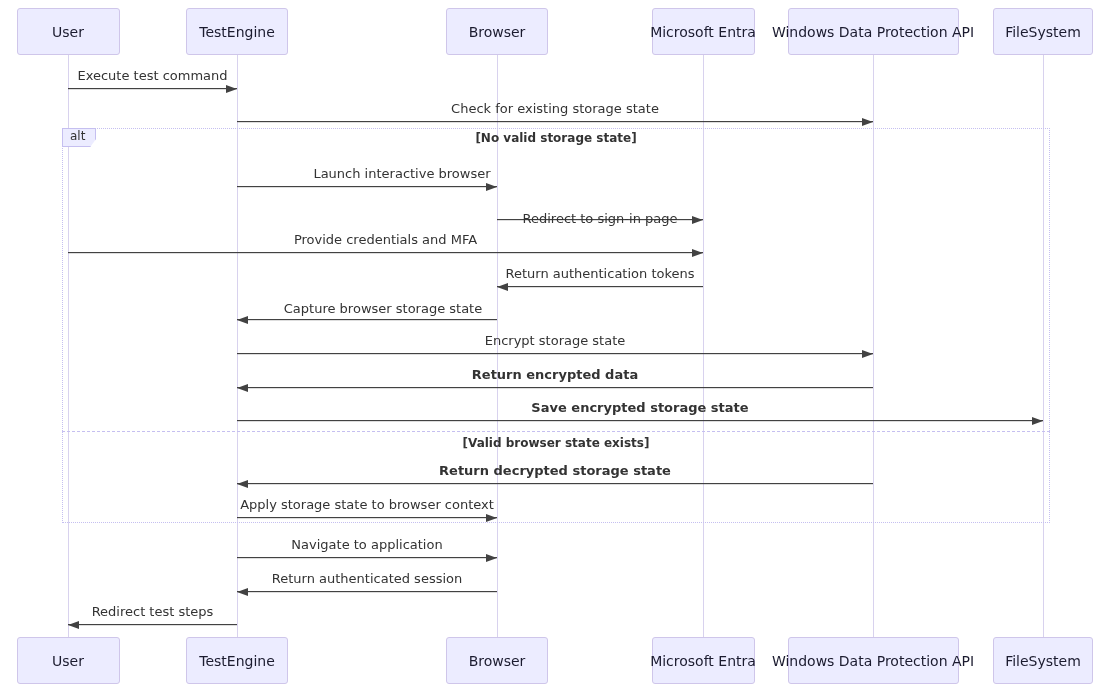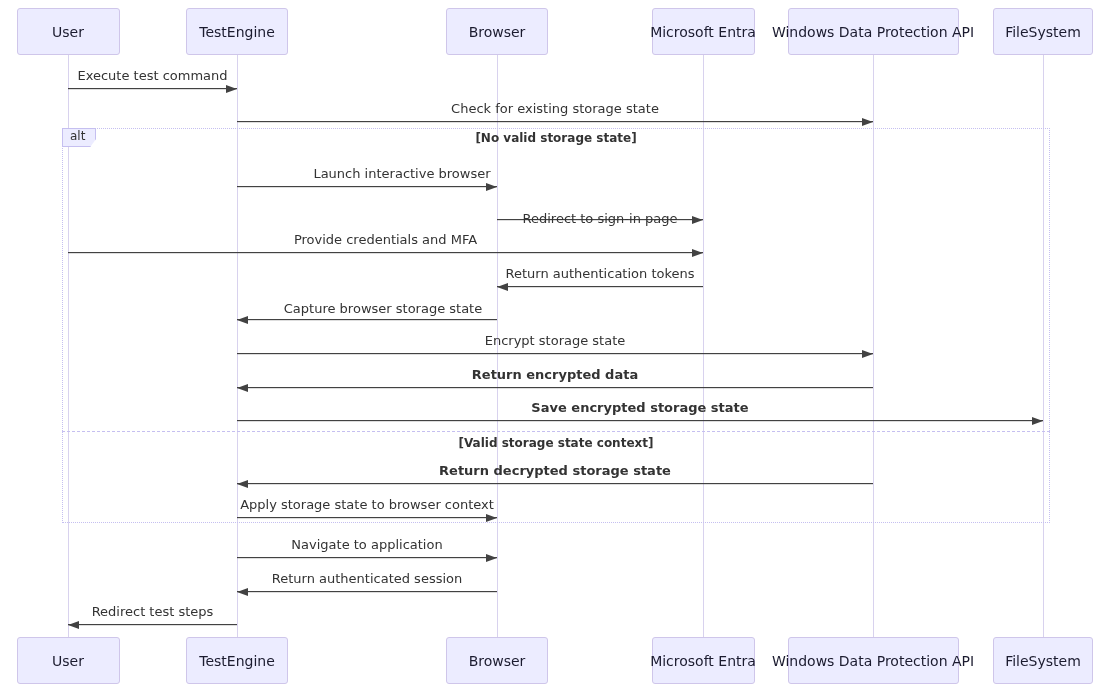--- a/index.html
+++ b/index.html
@@ -98,21 +98,21 @@
       <div class="lifeline" style="left: 497px; top: 55px; height: 582px;"></div>
       <div class="lifeline" style="left: 703px; top: 55px; height: 582px;"></div>
       <div class="lifeline" style="left: 873px; top: 55px; height: 582px;"></div>
       <div class="lifeline" style="left: 1043px; top: 55px; height: 582px;"></div>
     </div>
   <div id="layer-frames">
       <div class="alt-frame" style="left: 62px; top: 128px; width: 988px; height: 395px;"></div>
       <div class="alt-label" style="left: 62px; top: 128px;">alt</div>
       <div class="section-label" style="left: 556px; top: 131px;">[No valid storage state]</div>
       <div class="alt-divider" style="left: 62px; top: 431px; width: 988px;"></div>
-      <div class="section-label" style="left: 556px; top: 436px;">[Valid storage state context]</div>
+      <div class="section-label" style="left: 556px; top: 436px;">[Valid browser state exists]</div>
     </div>
   <div id="layer-messages">
       <div class="msg-line" style="left: 68px; top: 88px; width: 169px;"></div>
       <div class="arrowhead right" style="left: 226px; top: 84.5px;"></div>
       <div class="msg-label" style="left: 152.5px; top: 68px;">Execute test command</div>
       <div class="msg-line" style="left: 237px; top: 121px; width: 636px;"></div>
       <div class="arrowhead right" style="left: 862px; top: 117.5px;"></div>
       <div class="msg-label" style="left: 555px; top: 101px;">Check for existing storage state</div>
       <div class="msg-line" style="left: 237px; top: 186px; width: 260px;"></div>
       <div class="arrowhead right" style="left: 486px; top: 182.5px;"></div>

